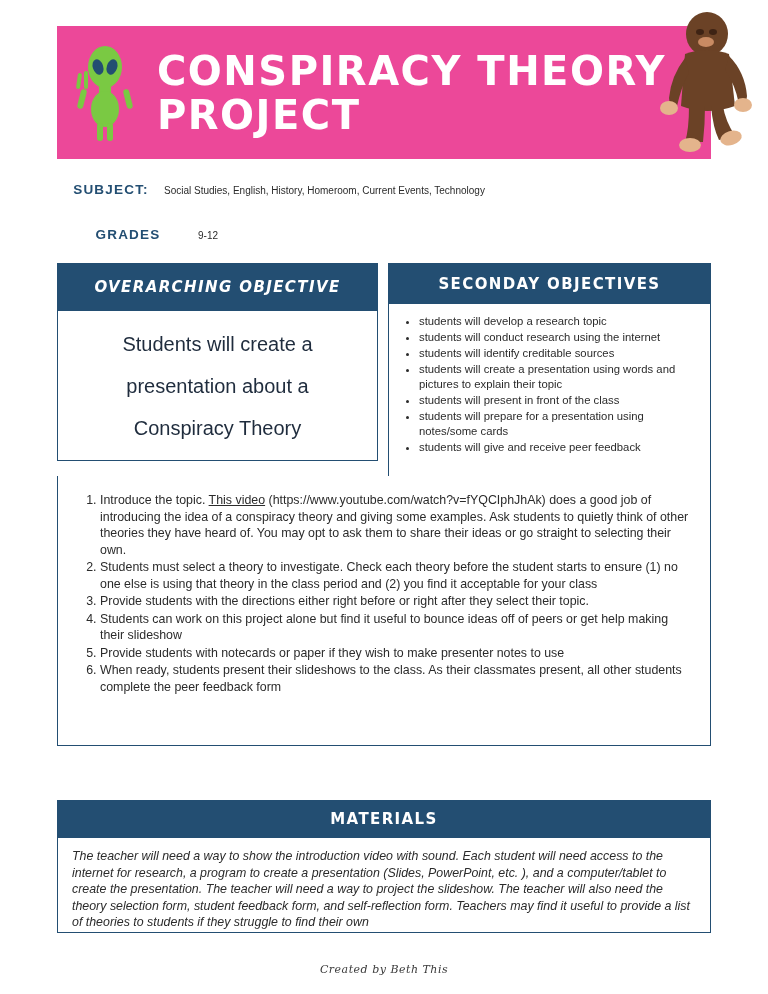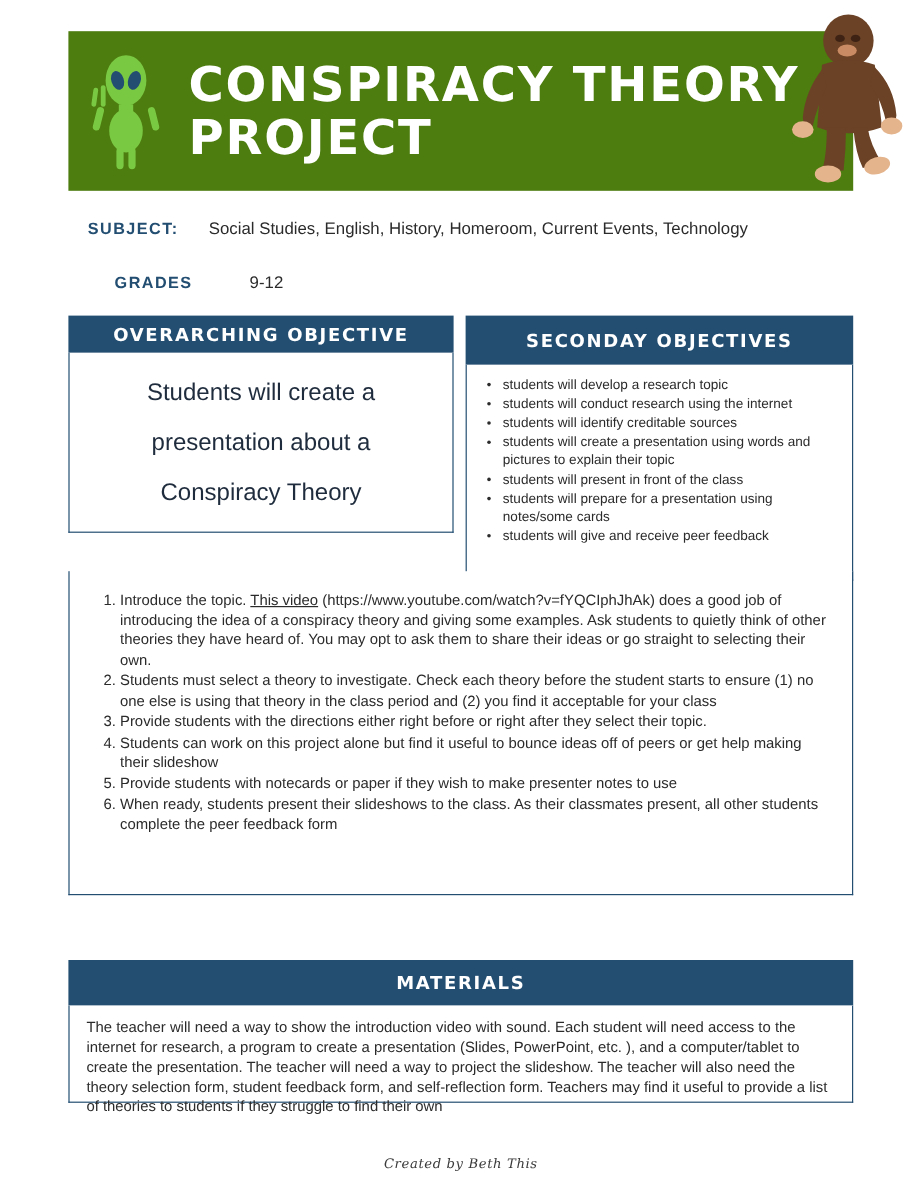--- a/index.html
+++ b/index.html
@@ -21,21 +21,21 @@
     height: 994px;
   }
 
   
   .header-band {
     position: absolute;
     left: 57px;
     top: 26px;
     width: 654px;
     height: 133px;
-    background: #4d7c0f;
+    background: #ec4899;
     display: flex;
     align-items: center;
   }
   .alien-wrap {
     width: 96px;
     height: 133px;
     display: flex;
     align-items: center;
     justify-content: center;
     flex: 0 0 auto;
@@ -70,23 +70,22 @@
   .meta-label {
     color: #234e72;
     font-weight: bold;
     letter-spacing: 1.2px;
     text-transform: uppercase;
     display: inline-block;
     text-align: center;
   }
   .meta-value {
     color: #2b2b2b;
-    font-size: 14px;
+    font-size: 10px;
     display: inline-block;
-    margin-left: 10px;
   }
   #subject-row { top: 182px; }
   #grades-row  { top: 227px; }
   #subject-row .meta-label { width: 106px; }
   #grades-row .meta-label  { width: 140px; }
 
   
   .box-head {
     background: #234e72;
     color: #ffffff;
@@ -107,21 +106,21 @@
     box-sizing: border-box;
   }
 
   
   #overarching-card {
     position: absolute;
     left: 57px;
     top: 263px;
     width: 321px;
   }
-  #overarching-card .box-head { height: 31px; }
+  #overarching-card .box-head { height: 48px; font-style: italic; }
   #overarching-card .box-body {
     height: 150px;
     display: flex;
     align-items: center;
     justify-content: center;
     padding: 6px 16px;
   }
   .overarching-text {
     font-size: 20px;
     line-height: 42px;
@@ -173,22 +172,23 @@
 
   
   #materials-card {
     position: absolute;
     left: 57px;
     top: 800px;
     width: 654px;
   }
   #materials-card .box-head { height: 38px; }
   #materials-card .box-body {
-    height: 81px;
+    height: 95px;
     padding: 10px 14px;
+    font-style: italic;
   }
   .materials-text {
     font-size: 12.4px;
     line-height: 16.5px;
     color: #2b2b2b;
     margin: 0;
   }
 
   
   #footer-credit {

